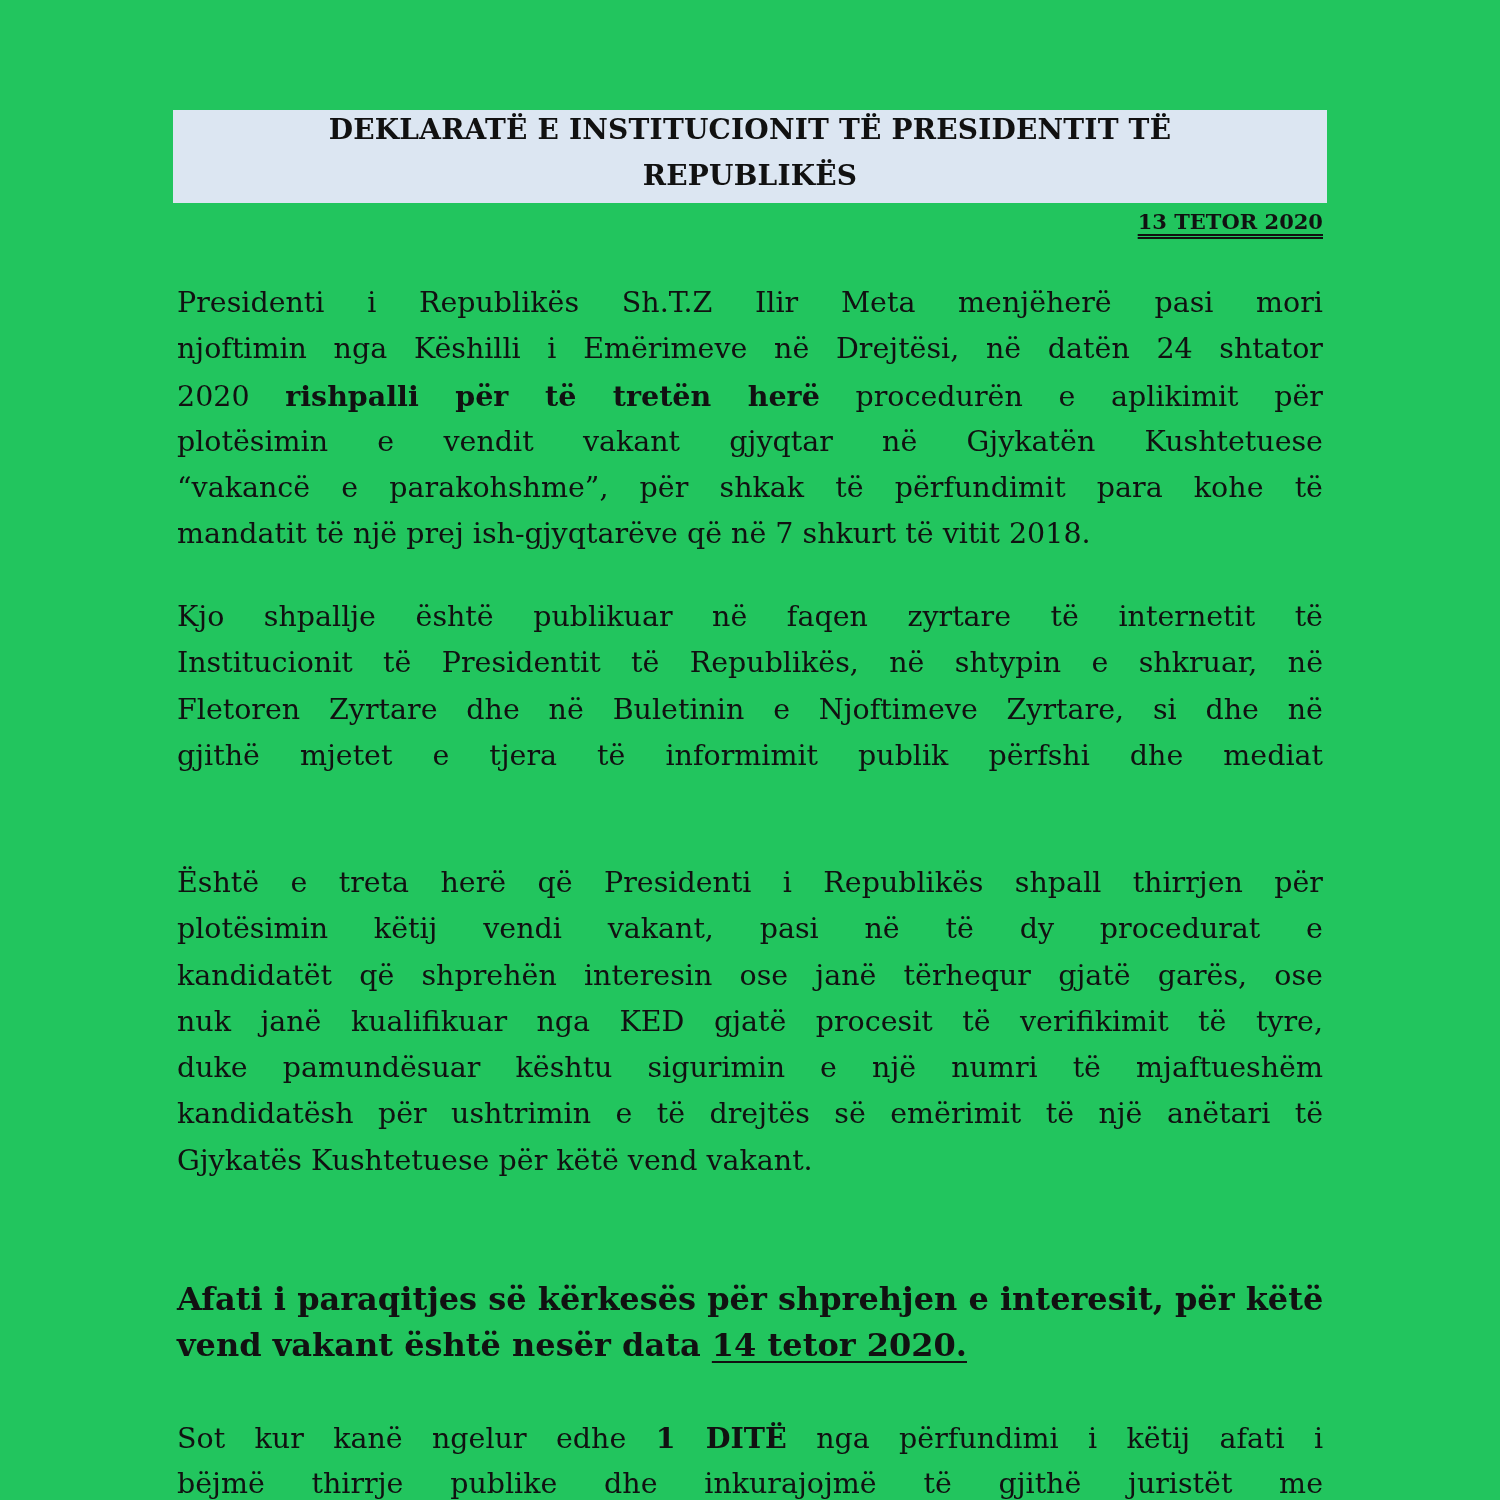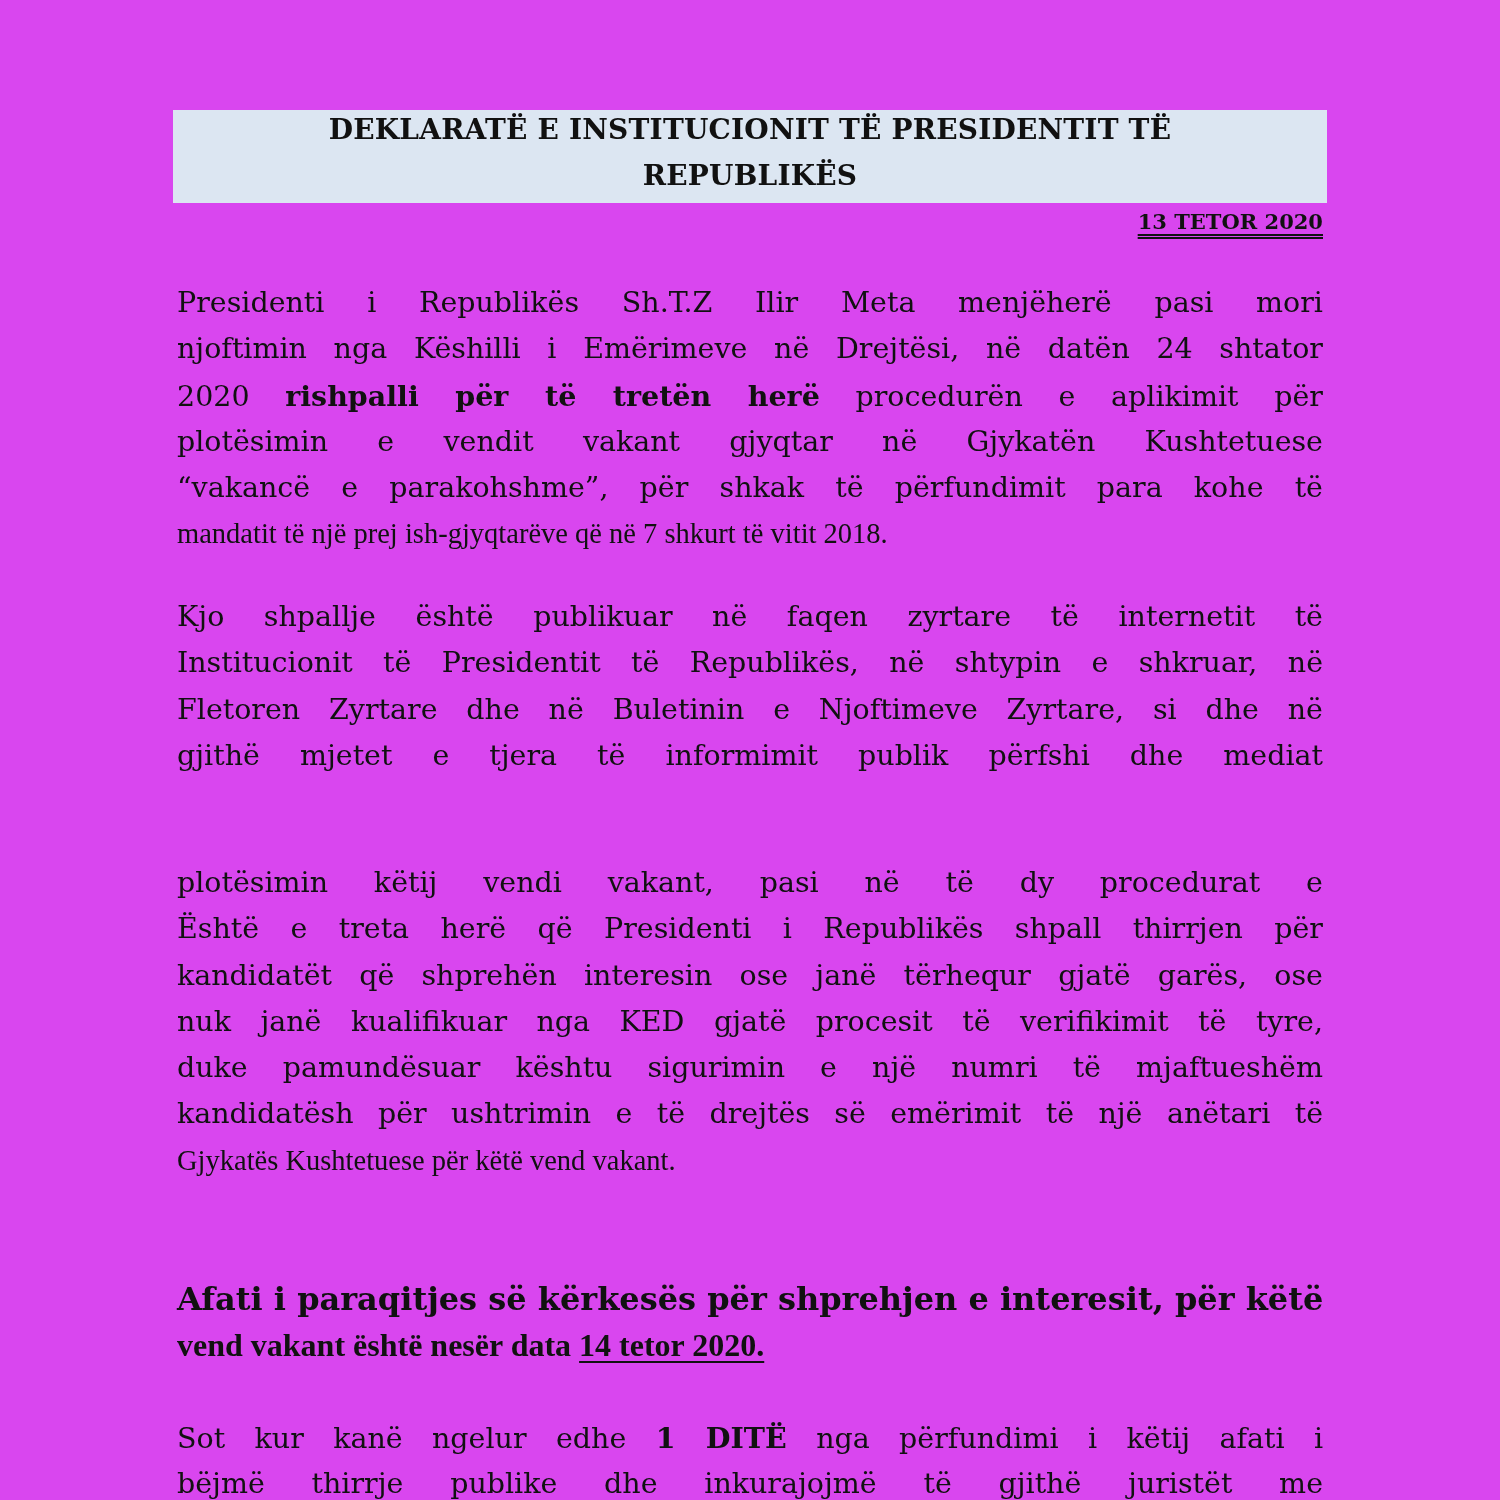--- a/index.html
+++ b/index.html
@@ -14,21 +14,21 @@
       position: relative;
       font-family: "DejaVu Serif", "Liberation Serif", serif;
       color: #111111;
     }
     .page {
       position: absolute;
       left: 0;
       top: 0;
       width: 1500px;
       height: 1500px;
-      background: #d946ef;
+      background: #22c55e;
     }
     .title-band {
       position: absolute;
       left: 173px;
       top: 110px;
       width: 1154px;
       height: 93px;
       background: #dce6f2;
     }
     .title-line {
@@ -67,21 +67,20 @@
       line-height: 46.3px;
       font-size: 28.5px;
       white-space: nowrap;
       overflow: visible;
       text-align: justify;
       text-align-last: justify;
     }
     .line.last {
       text-align: left;
       text-align-last: left;
-      font-family: Liberation Serif, serif;
     }
     .b { font-weight: bold; }
     .u { text-decoration: underline; text-underline-offset: 5px; text-decoration-thickness: 2px; }
     .bold-para .line {
       font-weight: bold;
       font-size: 32px;
     }
     #p1 { top: 280px; }
     #p2 { top: 594px; }
     #p3 { top: 860px; }
@@ -109,22 +108,22 @@
   </div>
 
   <div class="para" id="p2">
     <span class="line">Kjo shpallje është publikuar në faqen zyrtare të internetit të</span>
     <span class="line">Institucionit të Presidentit të Republikës, në shtypin e shkruar, në</span>
     <span class="line">Fletoren Zyrtare dhe në Buletinin e Njoftimeve Zyrtare, si dhe në</span>
     <span class="line">gjithë mjetet e tjera të  informimit publik përfshi dhe mediat</span>
   </div>
 
   <div class="para" id="p3">
+    <span class="line">Është e treta herë që Presidenti i Republikës shpall thirrjen për</span>
     <span class="line">plotësimin këtij vendi vakant, pasi në të dy procedurat e</span>
-    <span class="line">Është e treta herë që Presidenti i Republikës shpall thirrjen për</span>
     <span class="line">kandidatët që shprehën interesin ose janë tërhequr gjatë garës, ose</span>
     <span class="line">nuk janë kualifikuar nga KED gjatë procesit të verifikimit të tyre,</span>
     <span class="line">duke pamundësuar kështu sigurimin e një numri të mjaftueshëm</span>
     <span class="line">kandidatësh për ushtrimin e të drejtës së emërimit të një anëtari të</span>
     <span class="line last">Gjykatës Kushtetuese për këtë vend vakant.</span>
   </div>
 
   <div class="para bold-para" id="p4">
     <span class="line">Afati i paraqitjes së kërkesës për shprehjen e interesit, për këtë</span>
     <span class="line last"><span>vend vakant është nesër data </span><span class="u">14 tetor 2020.</span></span>

